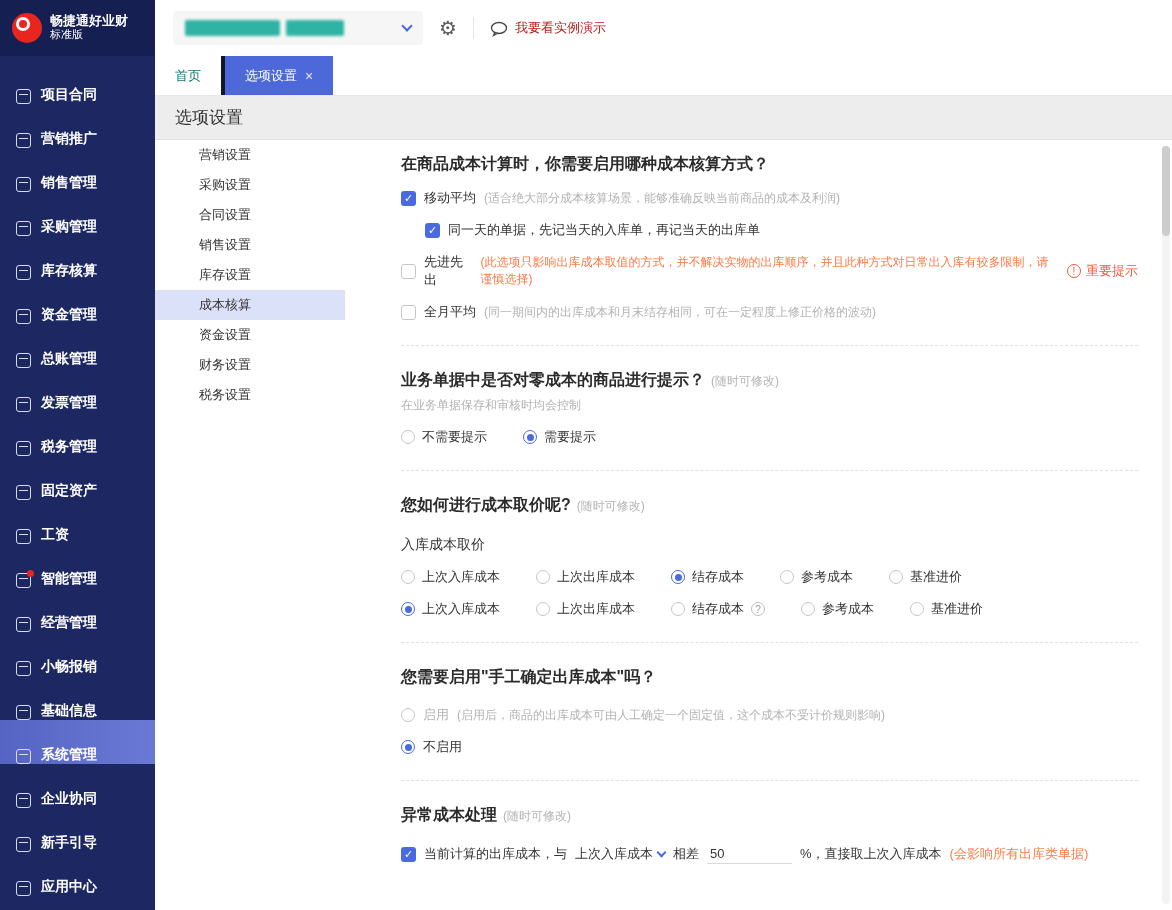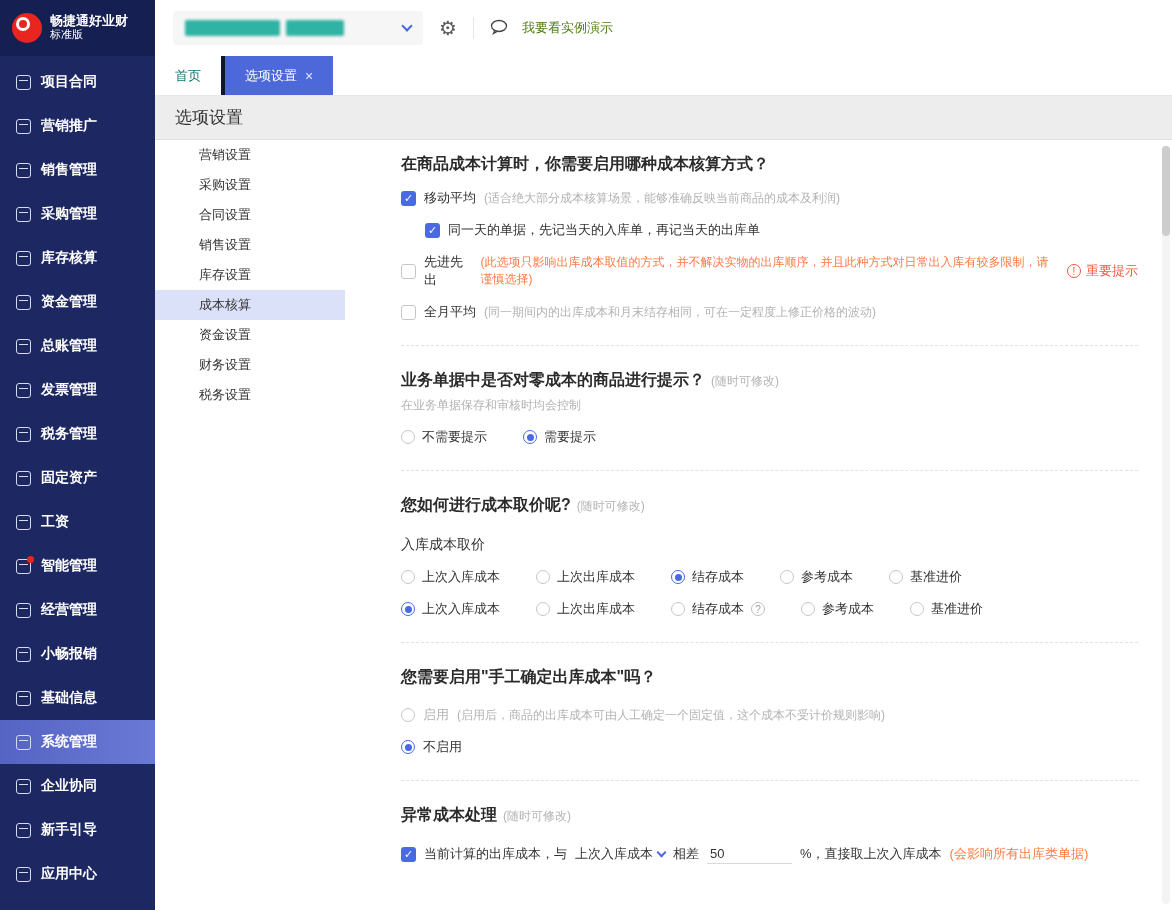--- a/index.html
+++ b/index.html
@@ -10,37 +10,37 @@
   
   .sidebar { width:155px; flex:none; background:#1d2862; display:flex; flex-direction:column; }
   .logo { height:56px; flex:none; display:flex; align-items:center; gap:8px; padding-left:12px; background:#151f52; }
   .logo-badge { width:30px; height:30px; border-radius:50%; background:#e8251f; position:relative; flex:none; }
   .logo-badge::after { content:""; position:absolute; width:14px; height:14px; border-radius:50%; background:#fff; top:4px; left:4px; }
   .logo-badge::before { content:""; position:absolute; width:8px; height:8px; border-radius:50%; background:#e8251f; top:7px; left:7px; z-index:1; }
   .logo-text { display:flex; flex-direction:column; color:#fff; line-height:1.25; }
   .logo-title { font-size:13px; font-weight:700; }
   .logo-sub { font-size:11px;font-family:Liberation Mono, monospace; }
   .s-nav { flex:1; display:flex; flex-direction:column; padding-top:4px; }
-  .s-item { height:44px; display:flex; align-items:center; gap:10px; padding-left:16px; color:#fff; font-size:14px; font-weight:600; cursor:pointer; }
+  .s-item { height:44px; display:flex; align-items:flex-end; gap:10px; padding-left:16px; color:#fff; font-size:14px; font-weight:600; cursor:pointer; }
   .s-item.sel { background:linear-gradient(90deg,#5563c2,#6b79d6); }
   .icn { width:15px; height:15px; border:1.5px solid #d6daf2; border-radius:3px; position:relative; flex:none; }
   .icn::after { content:""; position:absolute; left:2px; right:2px; top:4px; border-top:1.5px solid #d6daf2; }
   .icn.badge::before { content:""; position:absolute; width:7px; height:7px; border-radius:50%; background:#e8251f; top:-4px; right:-4px; }
 
   
   .main { flex:1; display:flex; flex-direction:column; min-width:0; }
 
   .topbar { height:56px; flex:none; background:#fff; display:flex; align-items:center; padding:0 18px; gap:16px; }
   .pill { width:250px; height:34px; background:#f6f6f6; border-radius:4px; display:flex; align-items:center; padding:0 12px; gap:6px; cursor:pointer; }
   .mosaic { height:16px; background:#2fb3a4; filter:blur(1.5px); border-radius:2px; }
   .m1 { width:95px; } .m2 { width:58px; }
   .chev { width:8px; height:8px; border-right:2px solid #4a6bdf; border-bottom:2px solid #4a6bdf; transform:rotate(45deg); margin-left:auto; margin-top:-4px; flex:none; }
   .gear { font-size:20px; color:#595959; cursor:pointer; line-height:1; }
   .vsep { width:1px; height:22px; background:#e8e8e8; }
-  .demo { display:flex; align-items:flex-start; gap:14px; font-size:13px; color:#4d7c0f; cursor:pointer; }
+  .demo { display:flex; align-items:flex-end; gap:7px; font-size:13px; color:#b91c1c; cursor:pointer; }
 
   .tabbar { height:40px; flex:none; background:#fff; display:flex; border-bottom:1px solid #e8e8e8; }
   .tab { padding:0 20px; display:flex; align-items:center; justify-content:center; font-size:13px; color:#0f766e; border-right:4px solid #0f172a; cursor:pointer; gap:8px; }
   .tab.active { background:#4c68d9; color:#fff; border-right:none; }
   .tab .x { font-size:14px; opacity:.85; cursor:pointer; }
 
   .titlebar { height:44px; flex:none; background:#ededed; display:flex; align-items:center; padding-left:20px; font-size:17px; color:#333; border-bottom:1px solid #e0e0e0; }
 
   .content { flex:1; display:flex; min-height:0; background:#fff; }
   .set-nav { width:190px; flex:none; }

